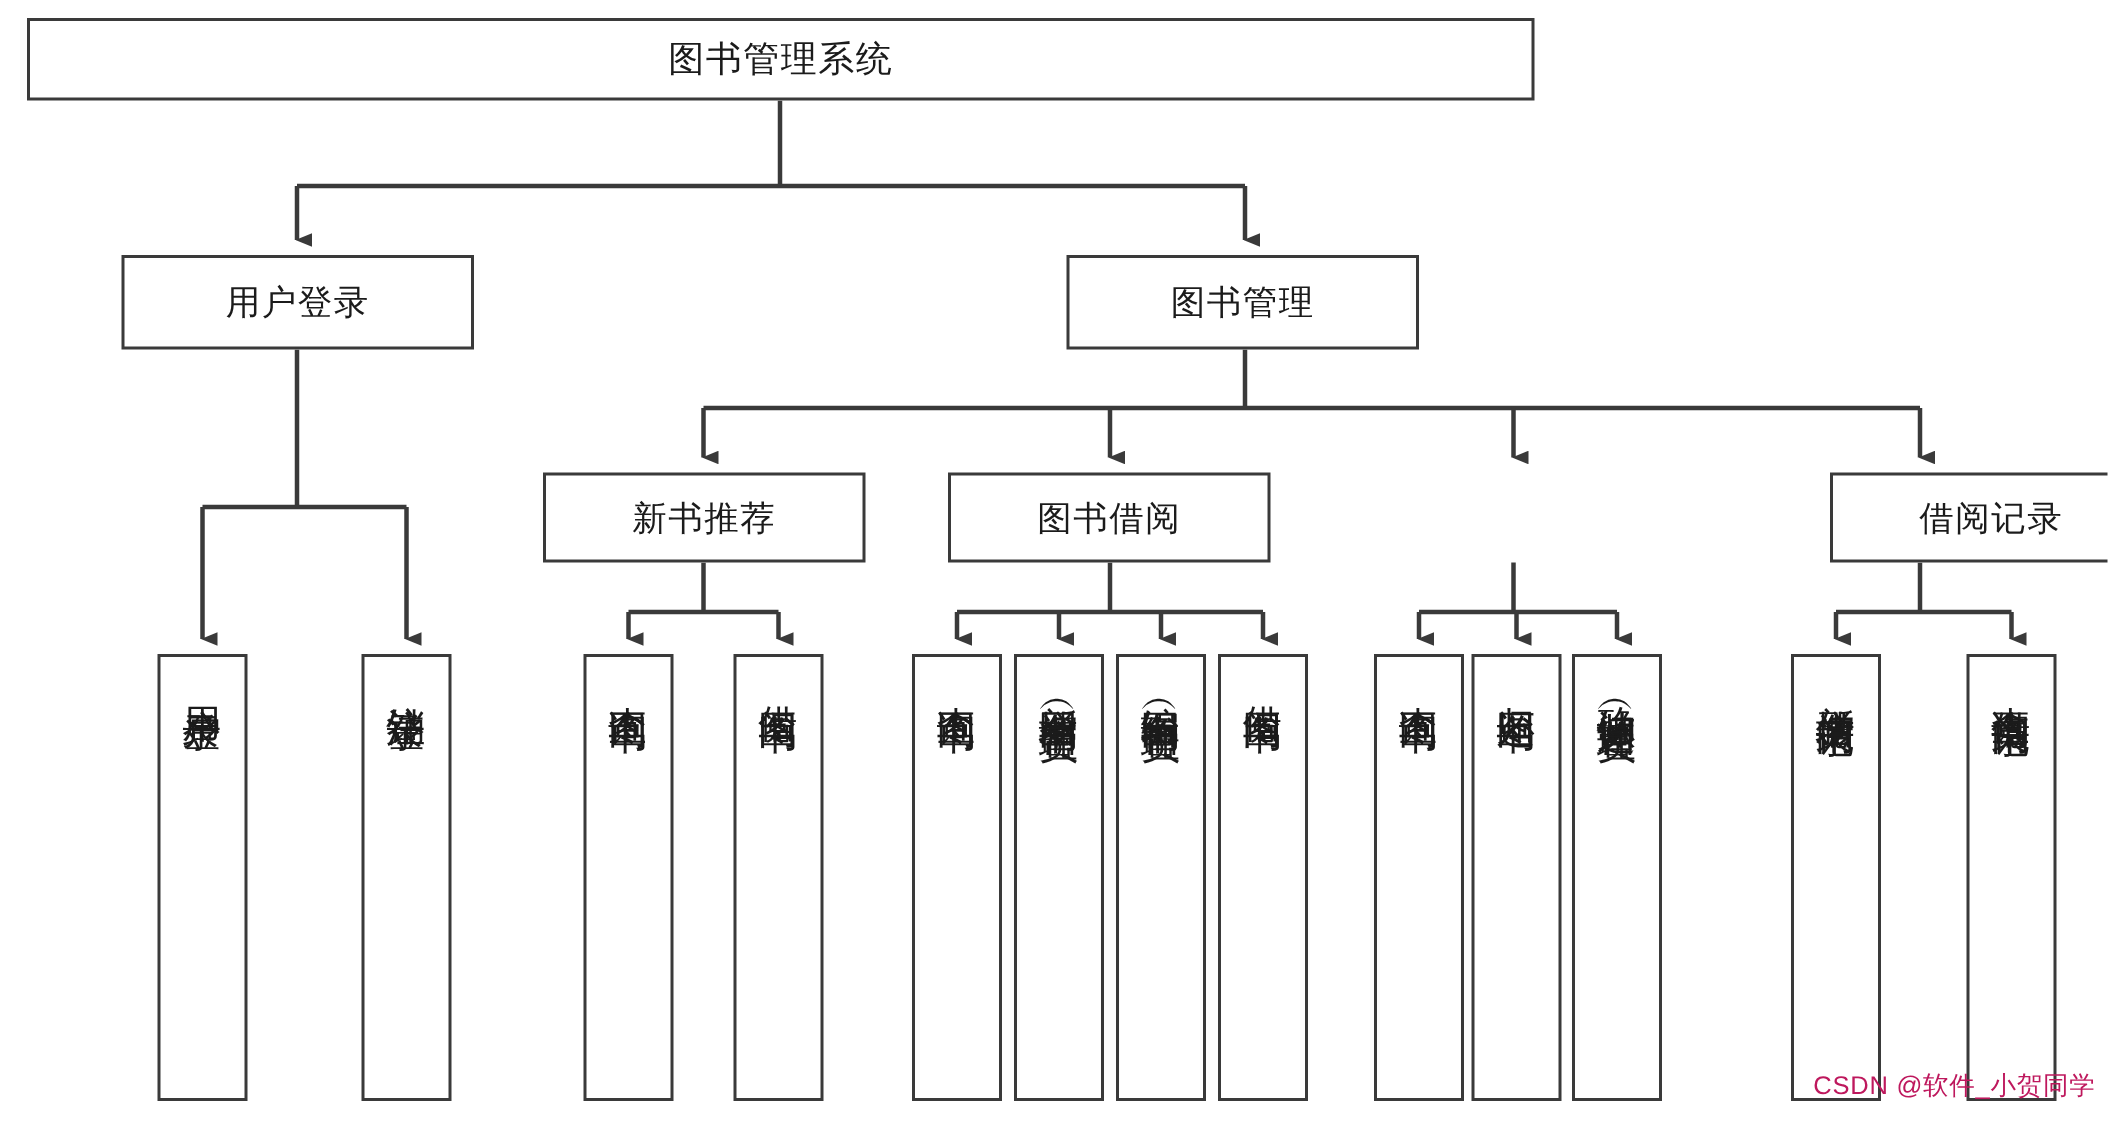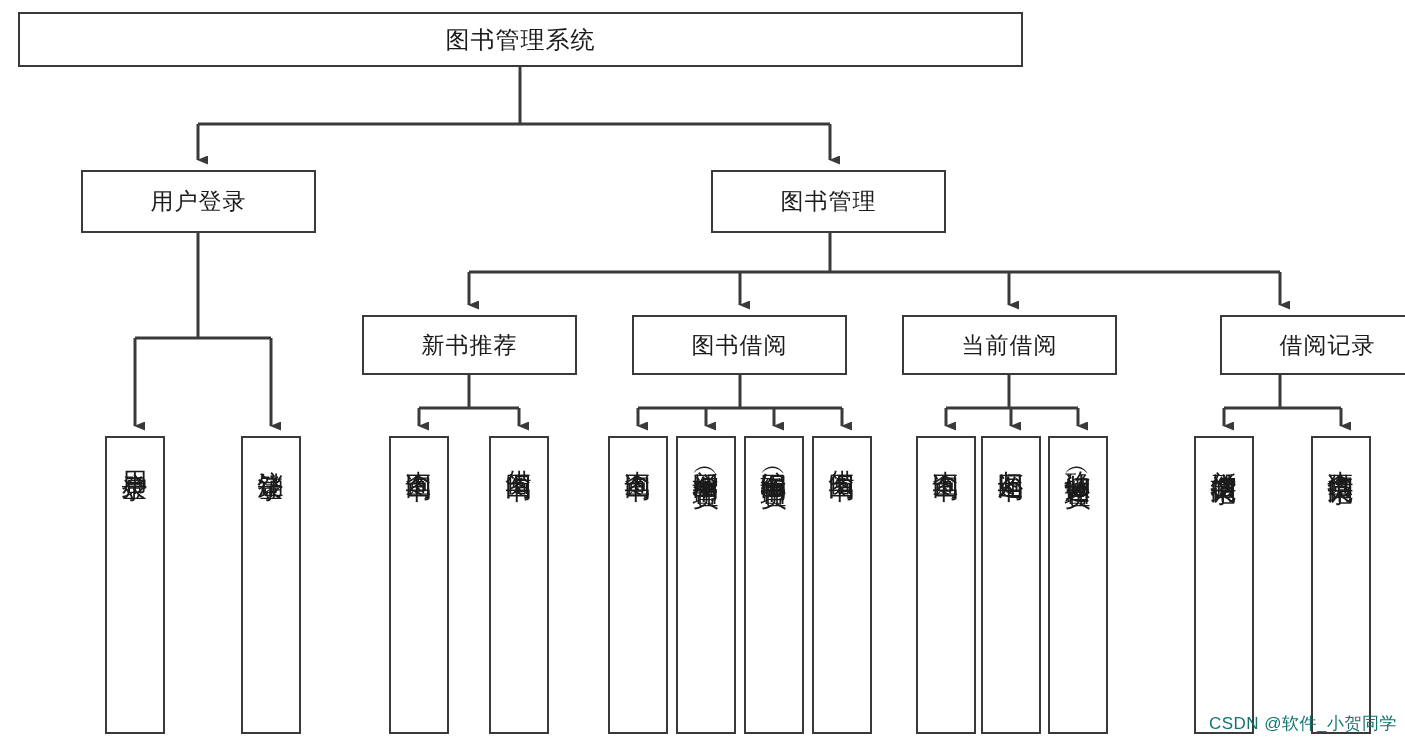--- a/index.html
+++ b/index.html
@@ -43,21 +43,21 @@
     line-height:1.08;
     letter-spacing:2px;
     white-space:nowrap;
     -webkit-writing-mode:vertical-rl;
   }
   .watermark{
     position:absolute;
     right:8px;
     bottom:4px;
     font-size:17px;
-    color:#0f766e;
+    color:#be185d;
     letter-spacing:0.5px;
     white-space:nowrap;
     pointer-events:none;
   }
 </style>
 </head>
 <body>
 
 <div id="diagram-root">
 
@@ -121,23 +121,20 @@
   <div class="node-box horizontal" style="left:362px;top:315px;width:215px;height:60px;">
     <span class="node-label">新书推荐</span>
   </div>
 
   <div class="node-box horizontal" style="left:711px;top:170px;width:235px;height:63px;">
     <span class="node-label">图书管理</span>
   </div>
   <div class="node-box horizontal" style="left:632px;top:315px;width:215px;height:60px;align-items:center;">
     <span class="node-label">图书借阅</span>
   </div>
-  <div class="node-box horizontal" style="left:902px;top:315px;width:215px;height:60px;">
-    <span class="node-label">当前借阅</span>
-  </div>
   <div class="node-box horizontal" style="left:1220px;top:315px;width:215px;height:60px;">
     <span class="node-label">借阅记录</span>
   </div>
 
   <div class="node-box vertical" style="left:105px;top:436px;width:60px;height:298px;">
     <span class="node-label">用户登录</span>
   </div>
   <div class="node-box vertical" style="left:241px;top:436px;width:60px;height:298px;">
     <span class="node-label">注销登录</span>
   </div>

